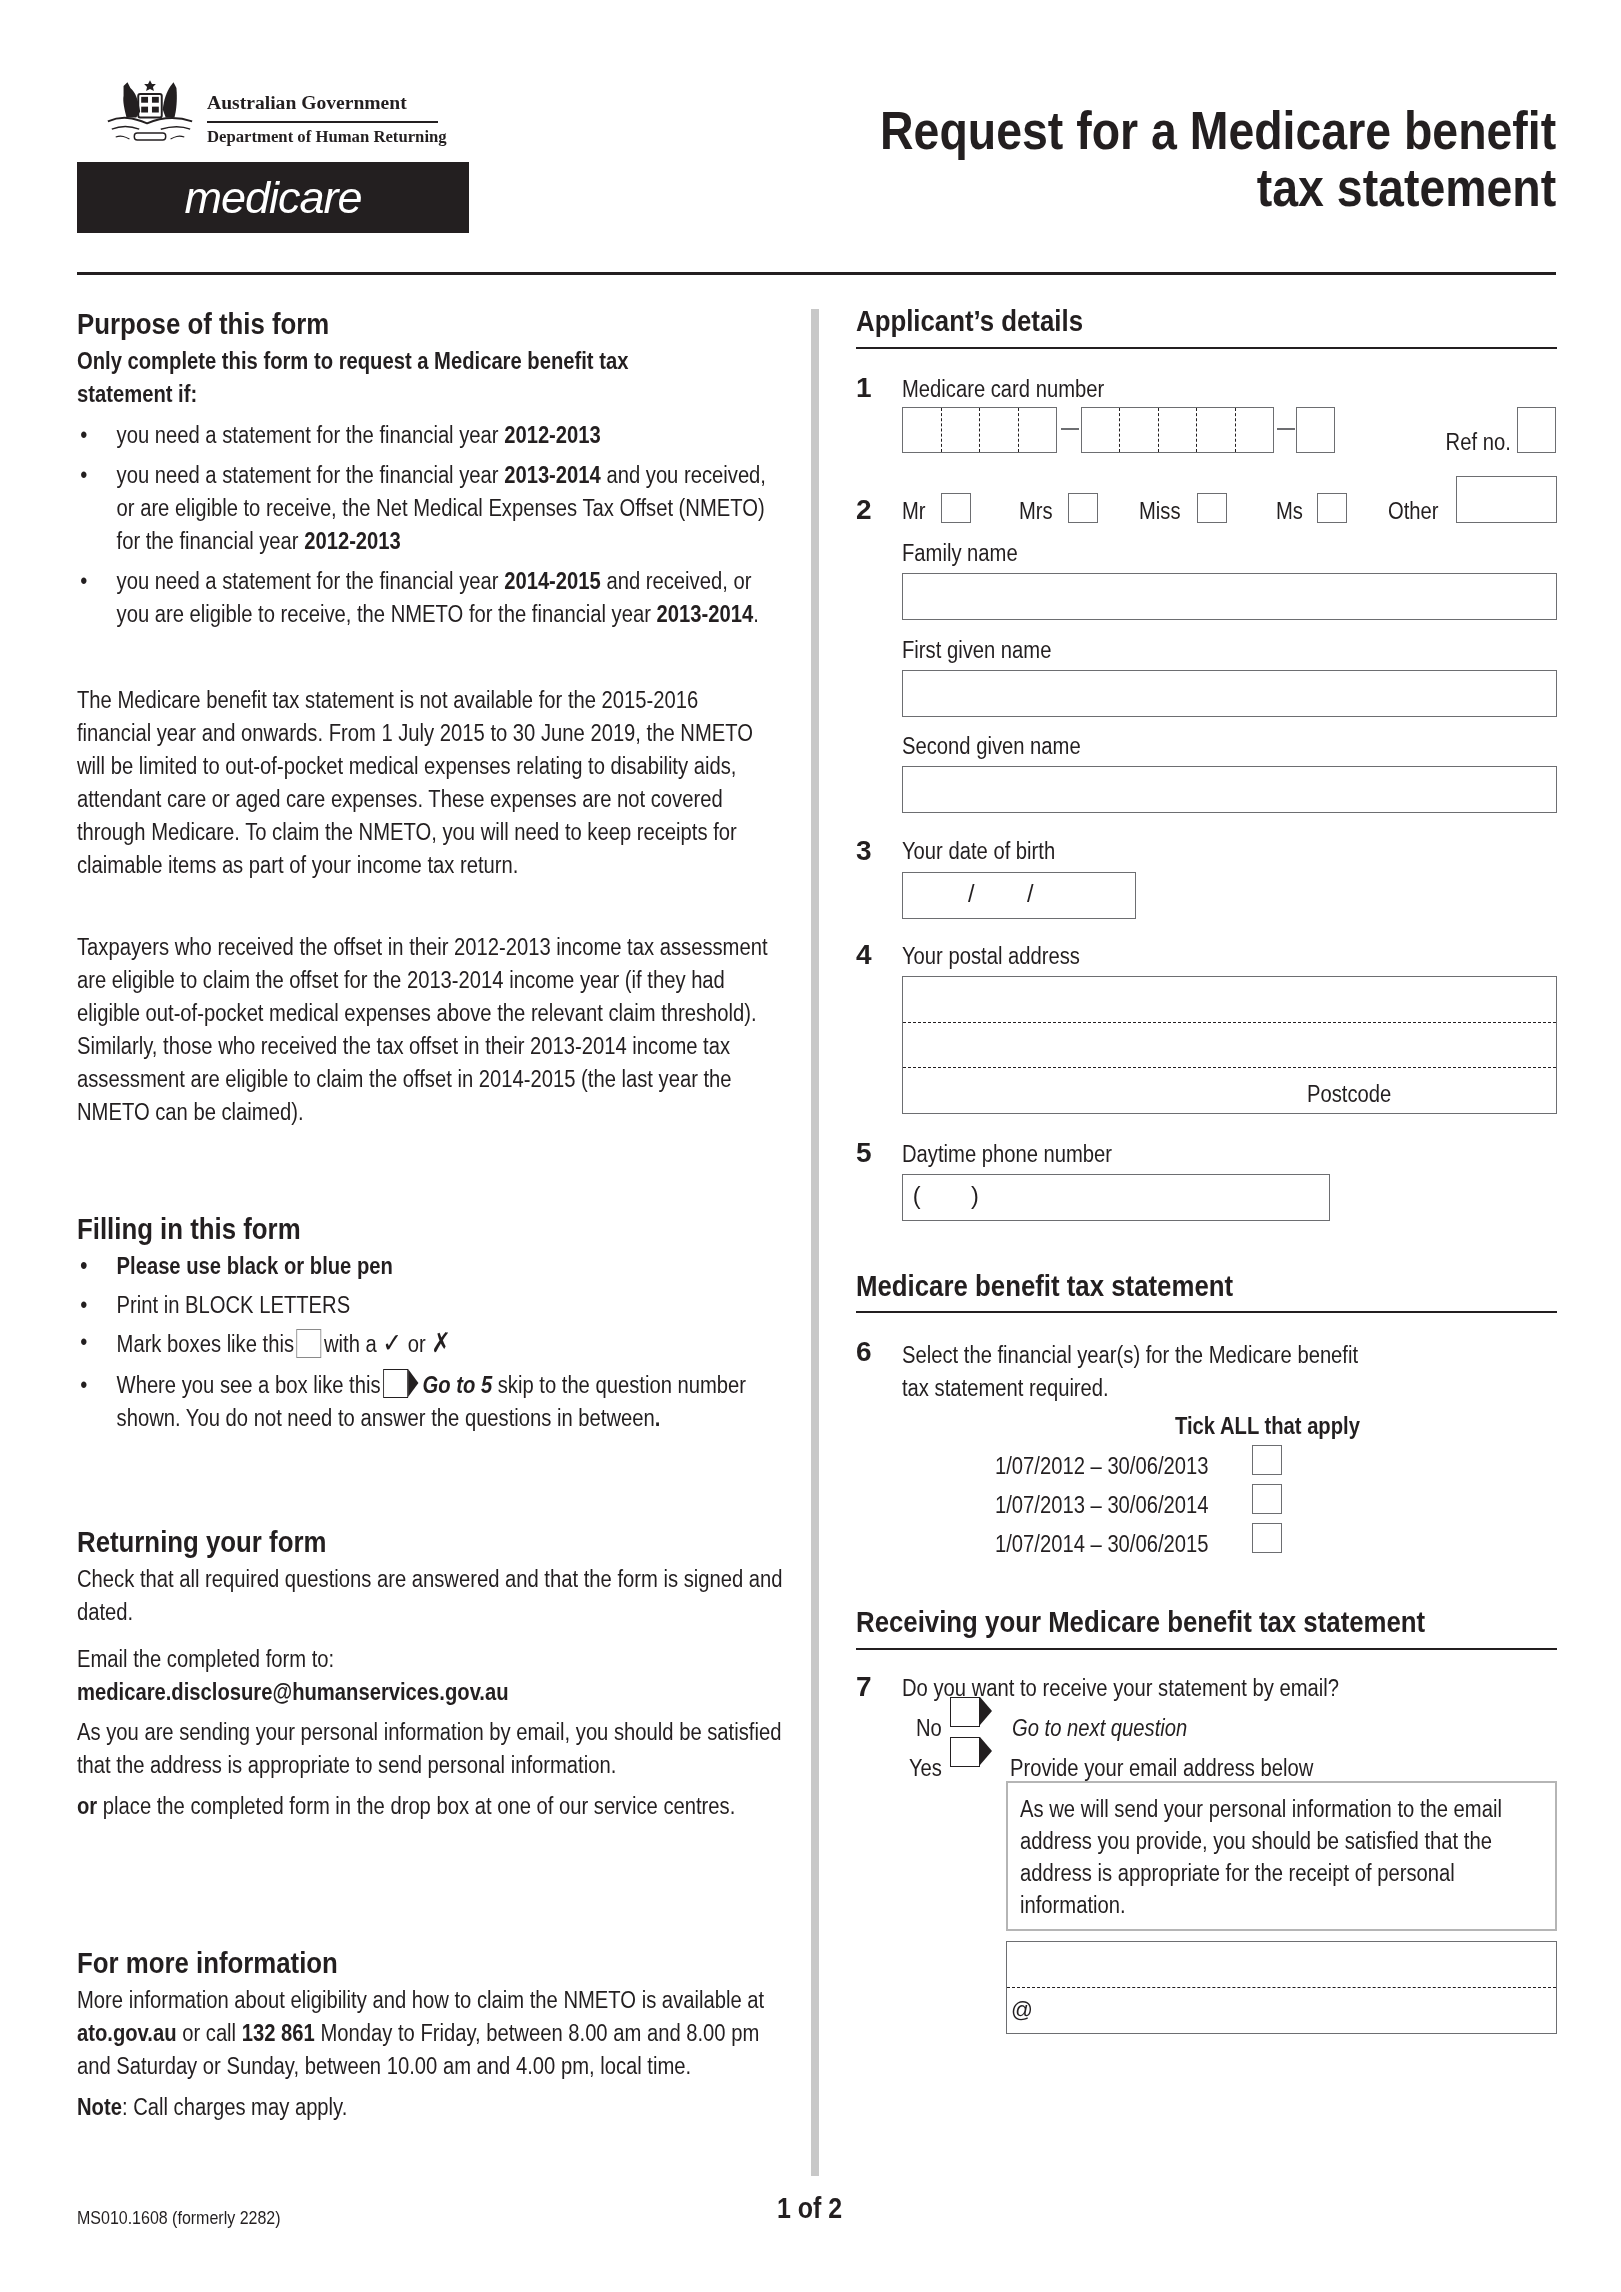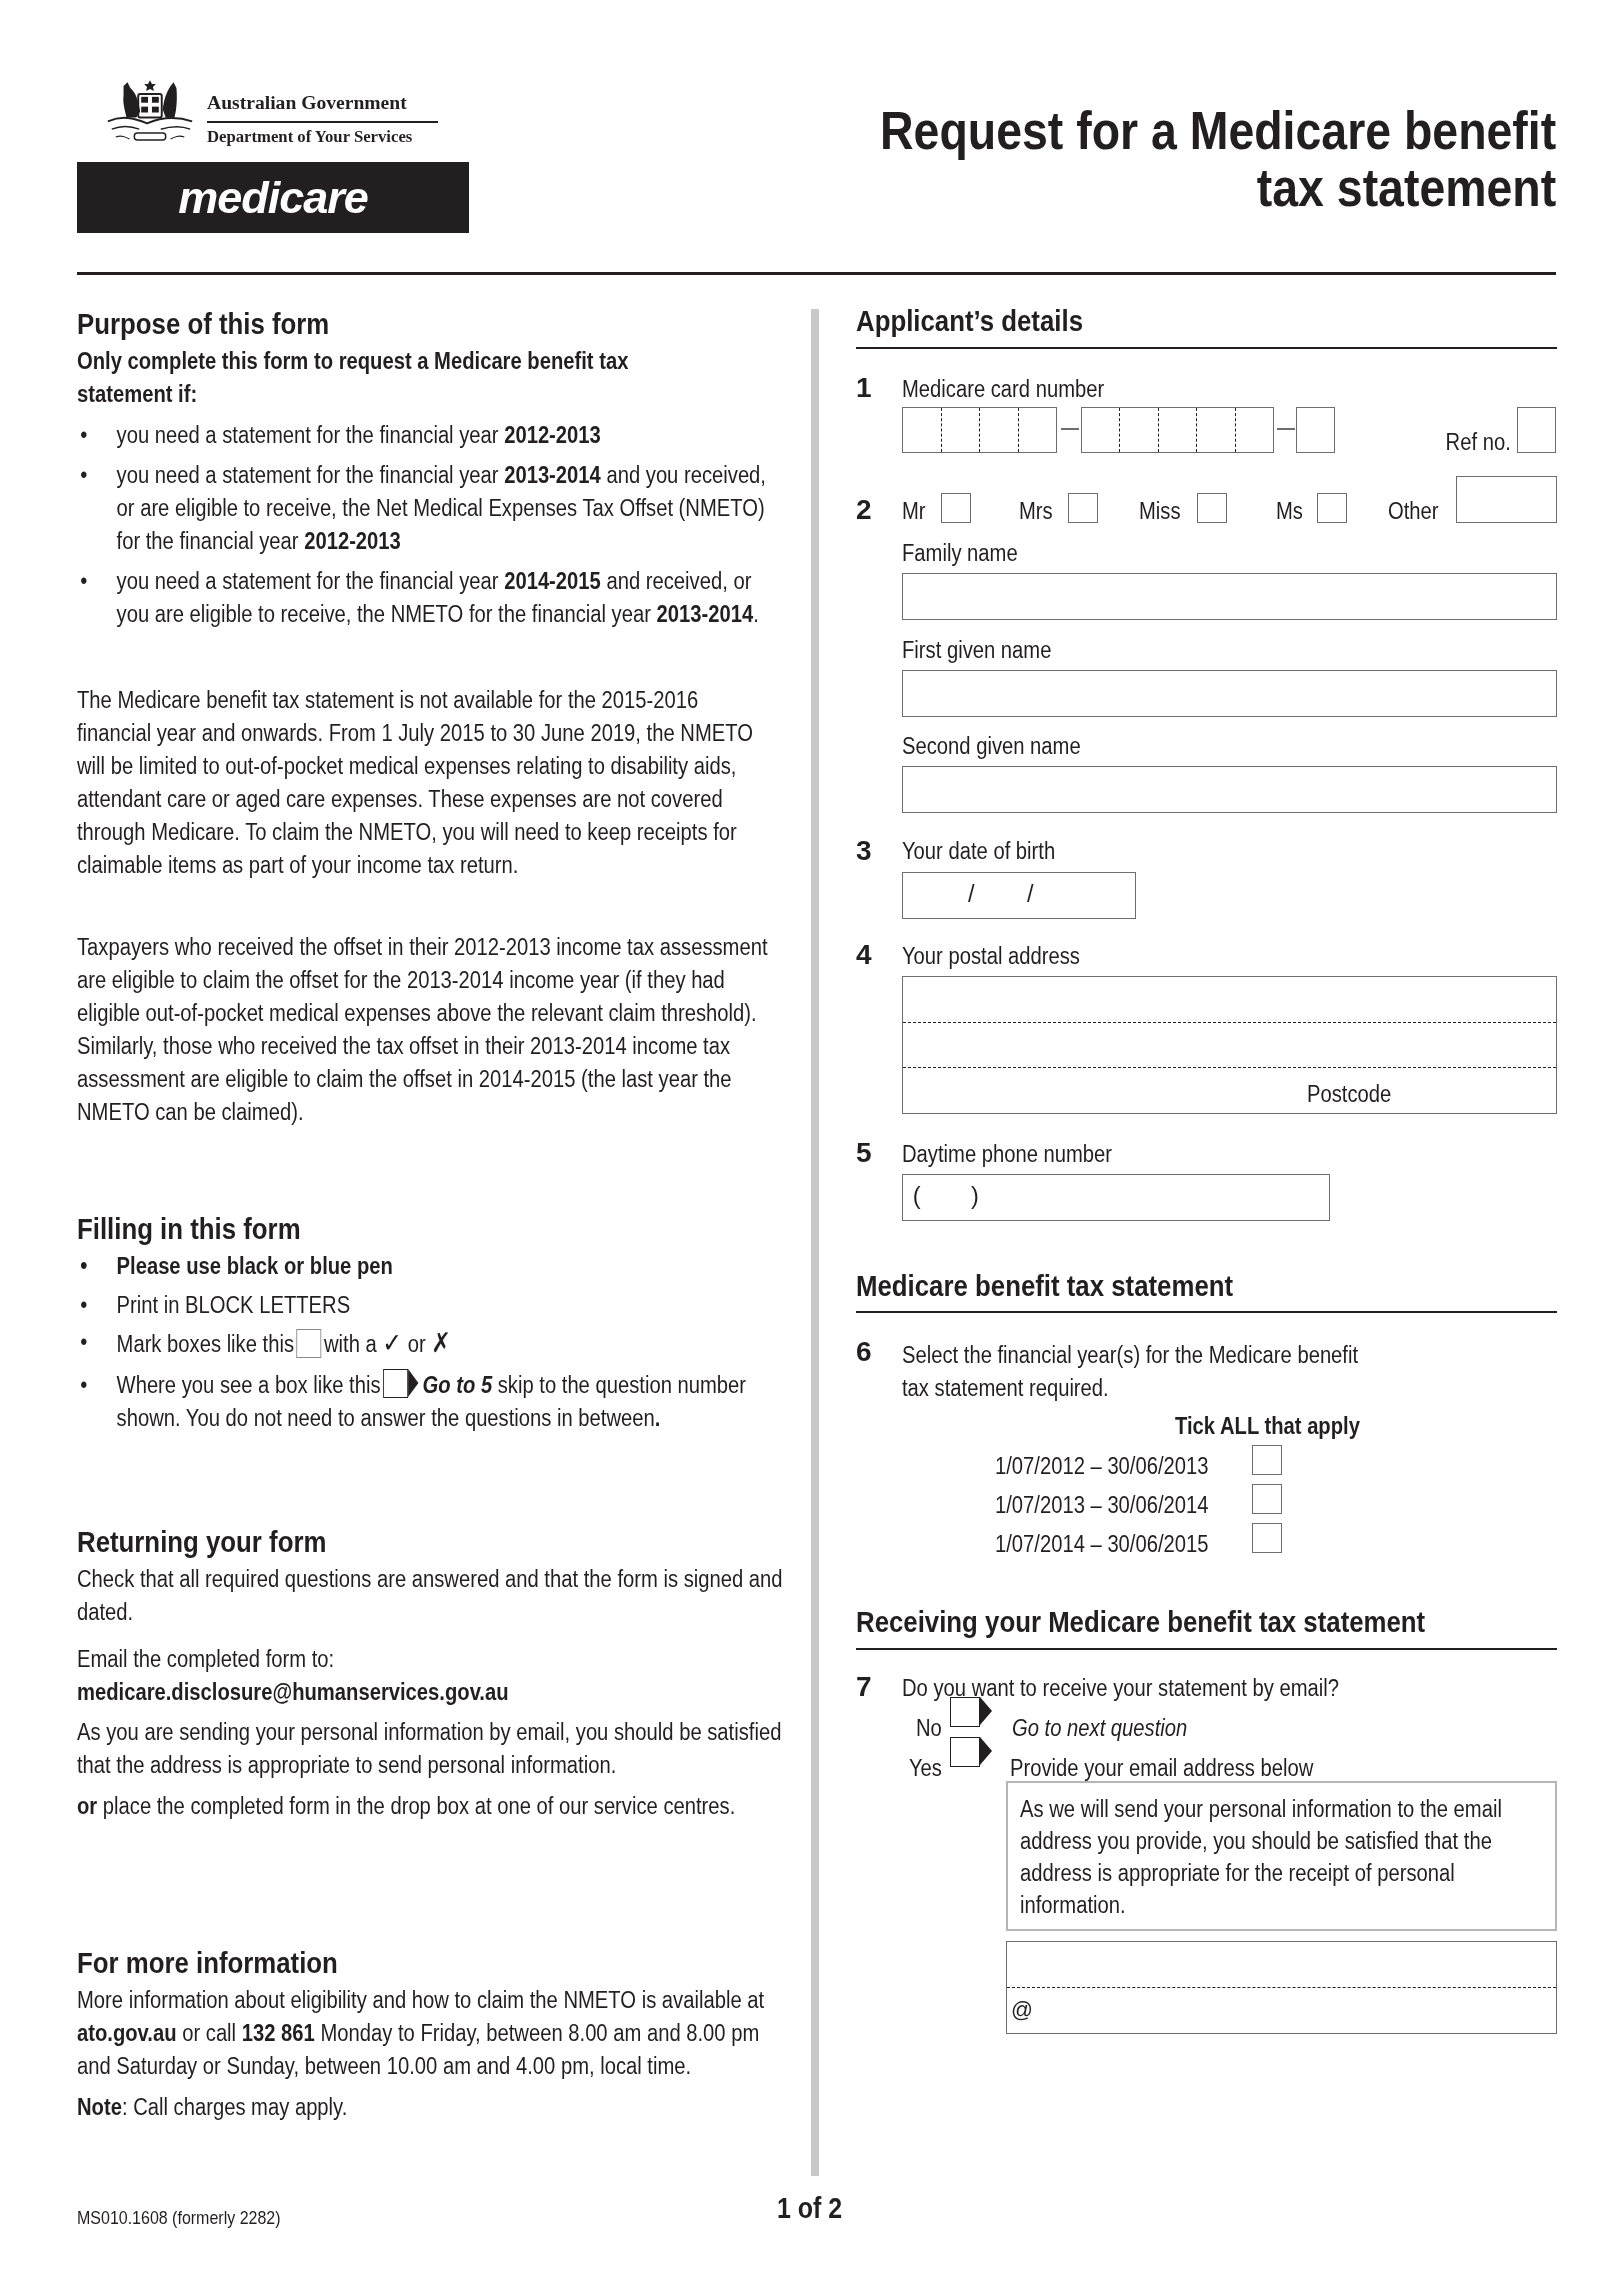--- a/index.html
+++ b/index.html
@@ -8,21 +8,21 @@
   .abs { position: absolute; }
   .narrow { transform: scaleX(0.86); transform-origin: left top; white-space: nowrap; }
   .narrow-r { transform: scaleX(0.86); transform-origin: right top; white-space: nowrap; }
 
   
   .crest { left: 102px; top: 78px; width: 96px; height: 71px; }
   .gov-name { left: 207px; top: 92px; font-family: "Liberation Serif", "DejaVu Serif", serif; font-weight: bold; font-size: 19.6px; }
   .gov-rule { left: 207px; top: 121px; width: 231px; height: 2px; background: #231f20; }
   .gov-dept { left: 207px; top: 127px; font-family: "Liberation Serif", "DejaVu Serif", serif; font-weight: bold; font-size: 16.7px; }
   .logo-bar { left: 77px; top: 162px; width: 392px; height: 71px; background: #231f20; }
-  .logo-text { left: 0; top: 9.8px; width: 392px; text-align: center; color: #fff; font-style: italic; font-weight: bold; font-size: 45px; letter-spacing: -1px; }
+  .logo-text { left: 0; top: 9.8px; width: 392px; text-align: center; color: #fff; font-style: italic; font-weight: normal; font-size: 45px; letter-spacing: -1px; }
   .doc-title { right: 65px; top: 102px; text-align: right; font-weight: bold; font-size: 54px; line-height: 57px; }
   .top-rule { left: 77px; top: 272px; width: 1479px; height: 2.9px; background: #231f20; }
   .col-divider { left: 811px; top: 309px; width: 7.8px; height: 1867px; background: #c8c8c8; }
   .h2 { font-weight: bold; font-size: 30px; line-height: 39px; margin: 0; }
   .p { font-size: 23.5px; line-height: 33px; margin: 0; }
   .b { font-weight: bold; }
   .bullets { list-style: none; padding: 0; margin: 0; }
   .bullets li { position: relative; padding-left: 46px; font-size: 23.5px; line-height: 33px; }
   .bullets li::before { content: "•"; position: absolute; left: 3.9px; top: 0; font-size: 23.5px; }
   .tick-box-inline { display: inline-block; width: 29px; height: 29px; border: 1.5px solid #8a8a8a; vertical-align: -5.9px; margin: 0 2.9px; box-sizing: border-box; background:#fff; }
@@ -61,21 +61,21 @@
     <path d="M22 8 l4 -4 l3 6 c5 4 8 12 10 24 l-4 6 l-10 0 c-2 -8 -4 -16 -3 -22 z"></path>
     <path d="M76 10 l-3 -6 l-3 4 c-4 6 -7 14 -8 24 l3 8 l9 0 c2 -8 3 -18 2 -30 z"></path>
     <path d="M6 44 c14 -6 26 -4 40 2 c14 -6 28 -8 46 -2" fill="none" stroke="#231f20" stroke-width="2"></path>
     <path d="M10 52 c10 -4 20 -3 28 0 M60 52 c10 -3 20 -4 30 0" fill="none" stroke="#231f20" stroke-width="1.5"></path>
     <rect x="33" y="56" width="32" height="7" rx="3" fill="none" stroke="#231f20" stroke-width="1.5"></rect>
     <path d="M14 60 c6 -2 10 0 14 2 M70 62 c4 -2 8 -4 14 -2" fill="none" stroke="#231f20" stroke-width="1.2"></path>
   </g>
 </svg>
 <div class="abs gov-name">Australian Government</div>
 <div class="abs gov-rule"></div>
-<div class="abs gov-dept">Department of Your Services</div>
+<div class="abs gov-dept">Department of Human Returning</div>
 
 <div class="abs logo-bar">
   <div class="abs logo-text">medicare</div>
 </div>
 
 <div class="abs doc-title">
   <div class="narrow-r">Request for a Medicare benefit</div>
   <div class="narrow-r">tax statement</div>
 </div>
 

